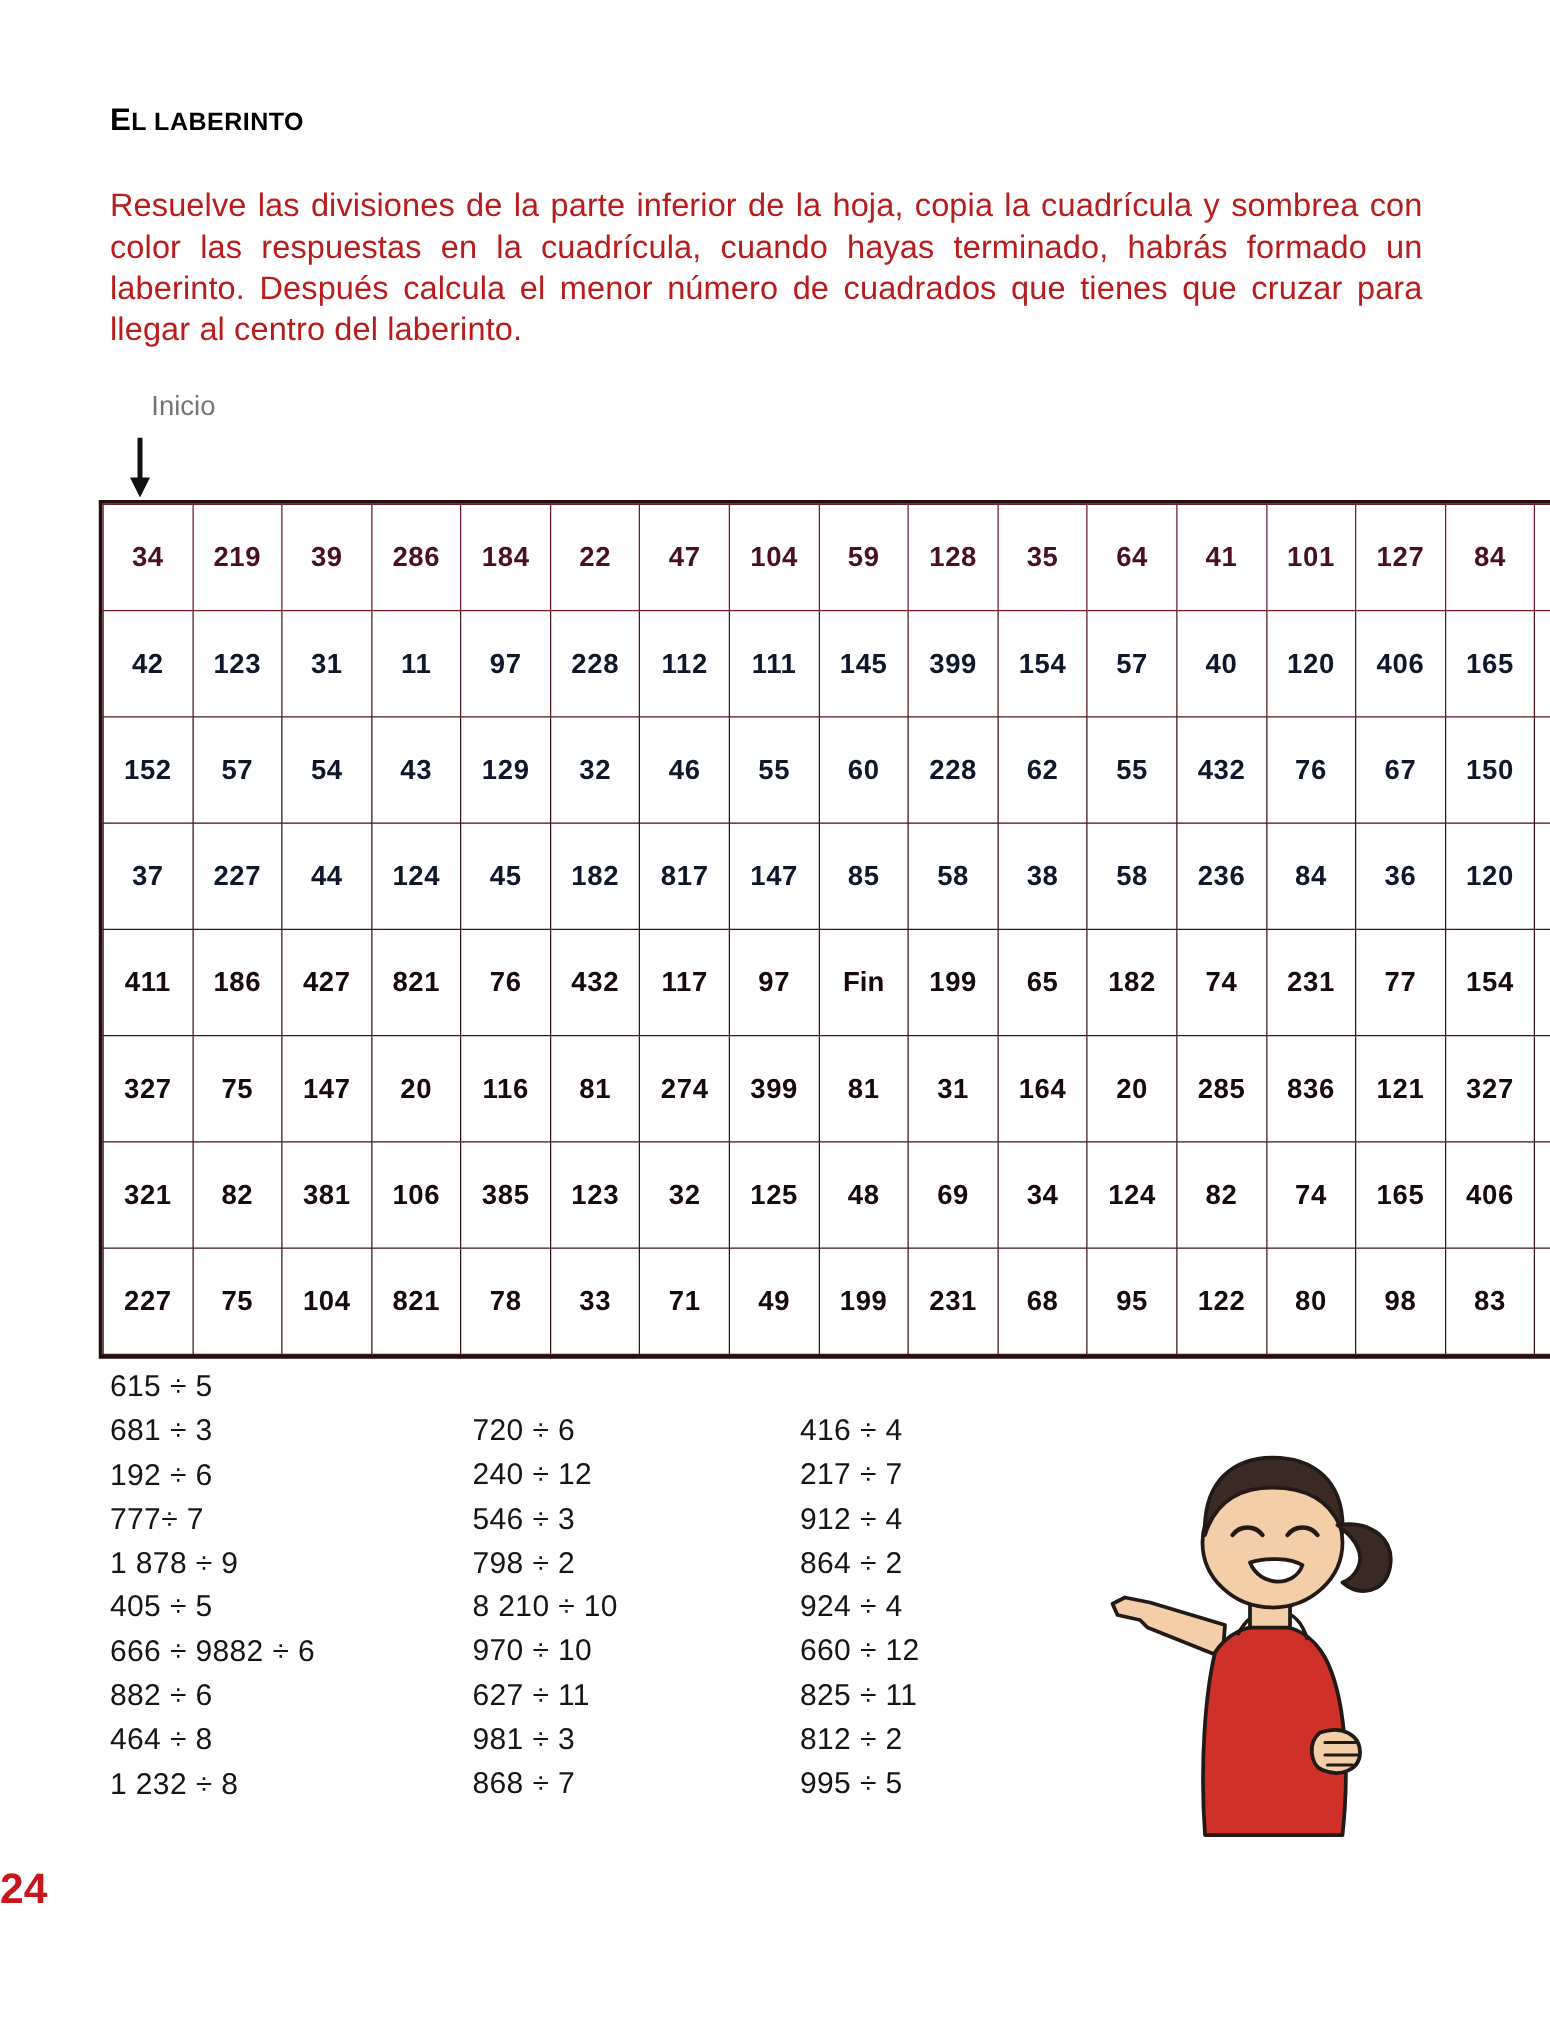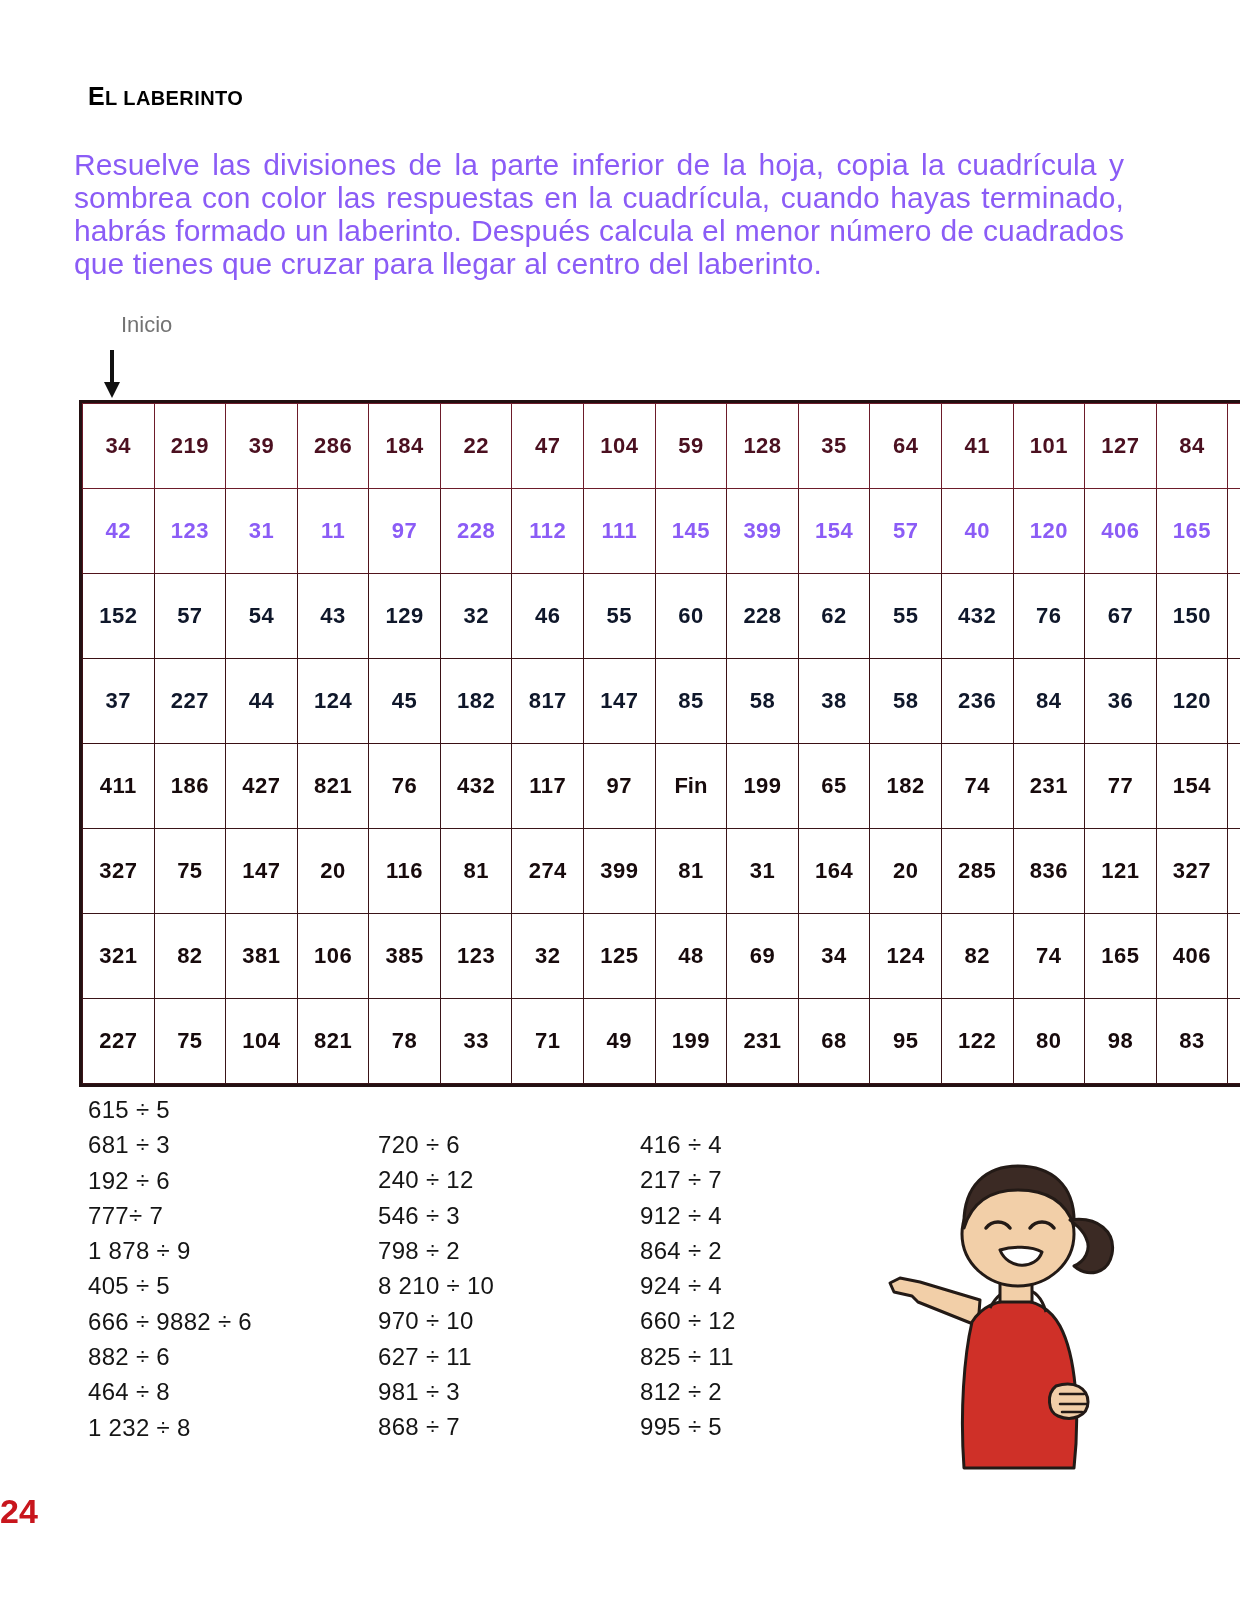--- a/index.html
+++ b/index.html
@@ -30,27 +30,27 @@
     font-size: 25px;
     letter-spacing: 0.4px;
     color: #000;
   }
   .title .small-caps {
     font-size: 20px;
   }
   
   .instructions {
     position: absolute;
-    left: 74px;
+    left: 88px;
     top: 148px;
     width: 1050px;
-    font-size: 30px;
+    font-size: 26px;
     line-height: 33px;
     text-align: justify;
-    color: #8b5cf6;
+    color: #b91c1c;
     letter-spacing: 0.1px;
   }
   
   .inicio-label {
     position: absolute;
     left: 88px;
     top: 312px;
     font-size: 22px;
     color: #737373;
     margin-left: 33px;
@@ -86,21 +86,21 @@
     font-size: 22px;
     color: #170a0c;
     letter-spacing: 0.5px;
     padding: 0;
   }
   table.maze tr.row-top td {
     color: #4b1020;
     border-color: #6d1b2a;
   }
   table.maze tr.row-2 td {
-    color: #8b5cf6;
+    color: #0f172a;
     border-color: #51141c;
   }
   table.maze tr.row-3 td,
   table.maze tr.row-4 td {
     color: #0f172a;
     border-color: #3a1014;
     margin-left: 44px;
   }
   table.maze td.fin {
     letter-spacing: 0;

